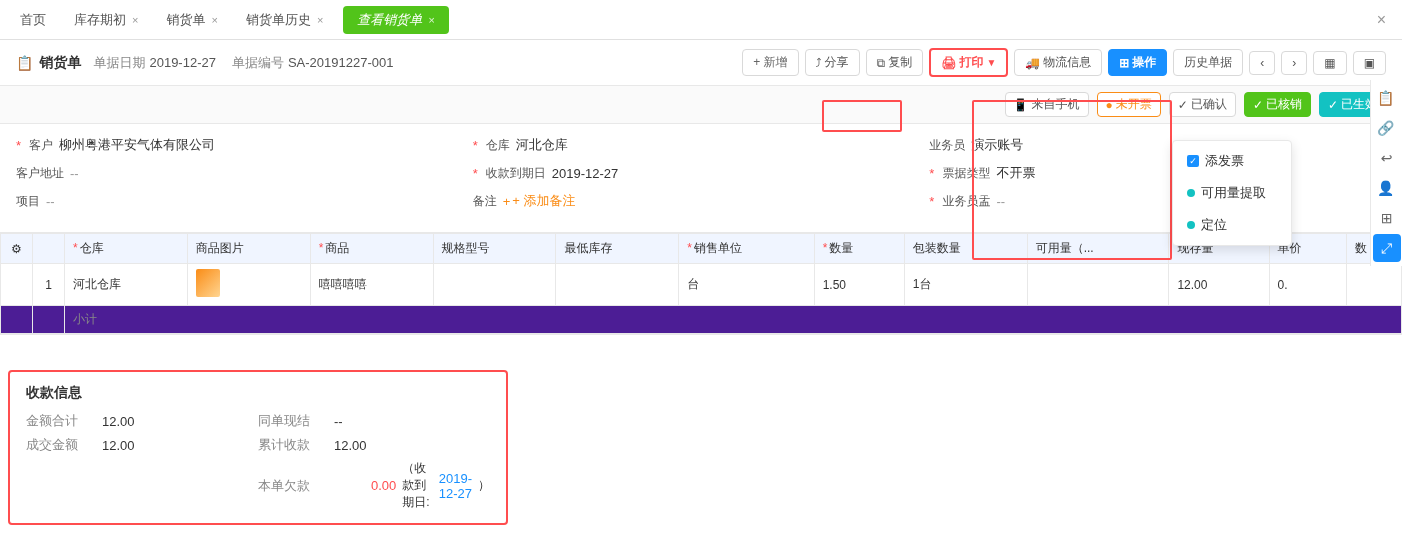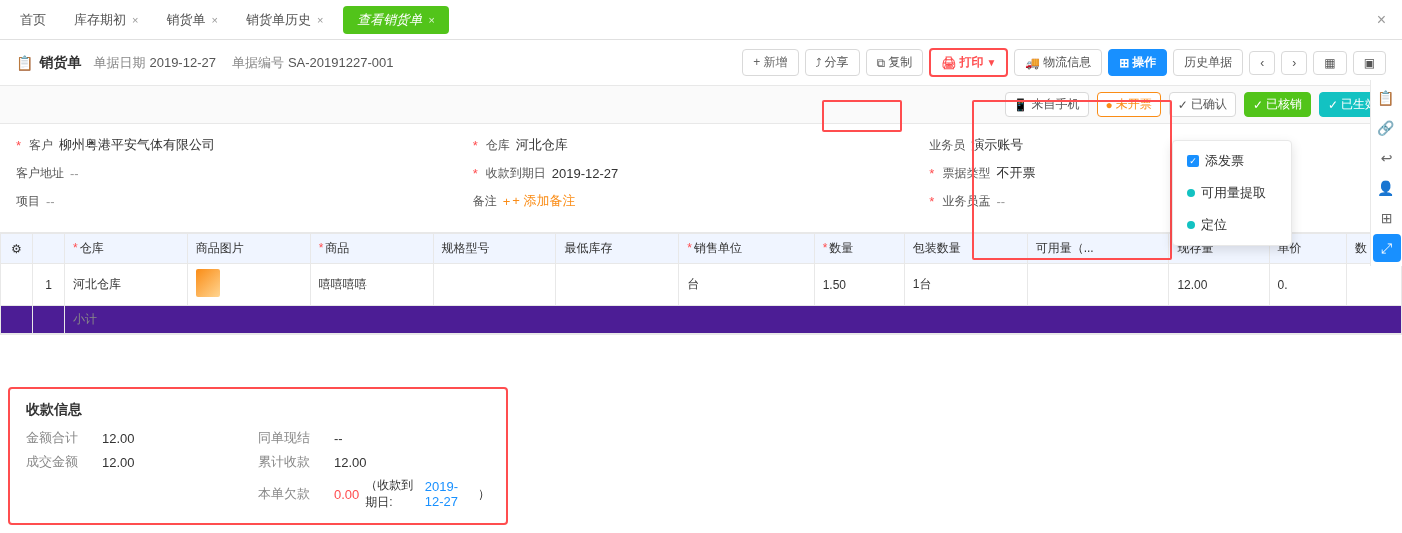--- a/index.html
+++ b/index.html
@@ -112,21 +112,21 @@
     .bottom-panel {
       position: absolute; left: 8px; bottom: 8px;
       width: 500px; border: 2px solid #ff4d4f; border-radius: 4px;
       background: #fff; padding: 12px 16px; font-size: 13px;
     }
     .panel-title { font-weight: bold; margin-bottom: 10px; color: #333; font-size: 14px; }
     .panel-grid { display: grid; grid-template-columns: 1fr 1fr; gap: 6px 0; }
     .panel-row { display: flex; align-items: center; gap: 6px; }
     .panel-label { color: #888; min-width: 70px; }
     .panel-value { color: #333; }
-    .panel-value-red { color: #ff4d4f; }
+    .panel-value-red { color: #ff4d4f; margin-left: 37px; }
     .panel-value-date { color: #1890ff; }
 
     
     .right-sidebar {
       position: absolute; right: 0; top: 40px; width: 32px;
       display: flex; flex-direction: column; align-items: center;
       background: #fff; border-left: 1px solid #e8e8e8; gap: 2px; padding: 4px 0;
     }
     .sidebar-icon {
       width: 28px; height: 28px; display: flex; align-items: center; justify-content: center;

